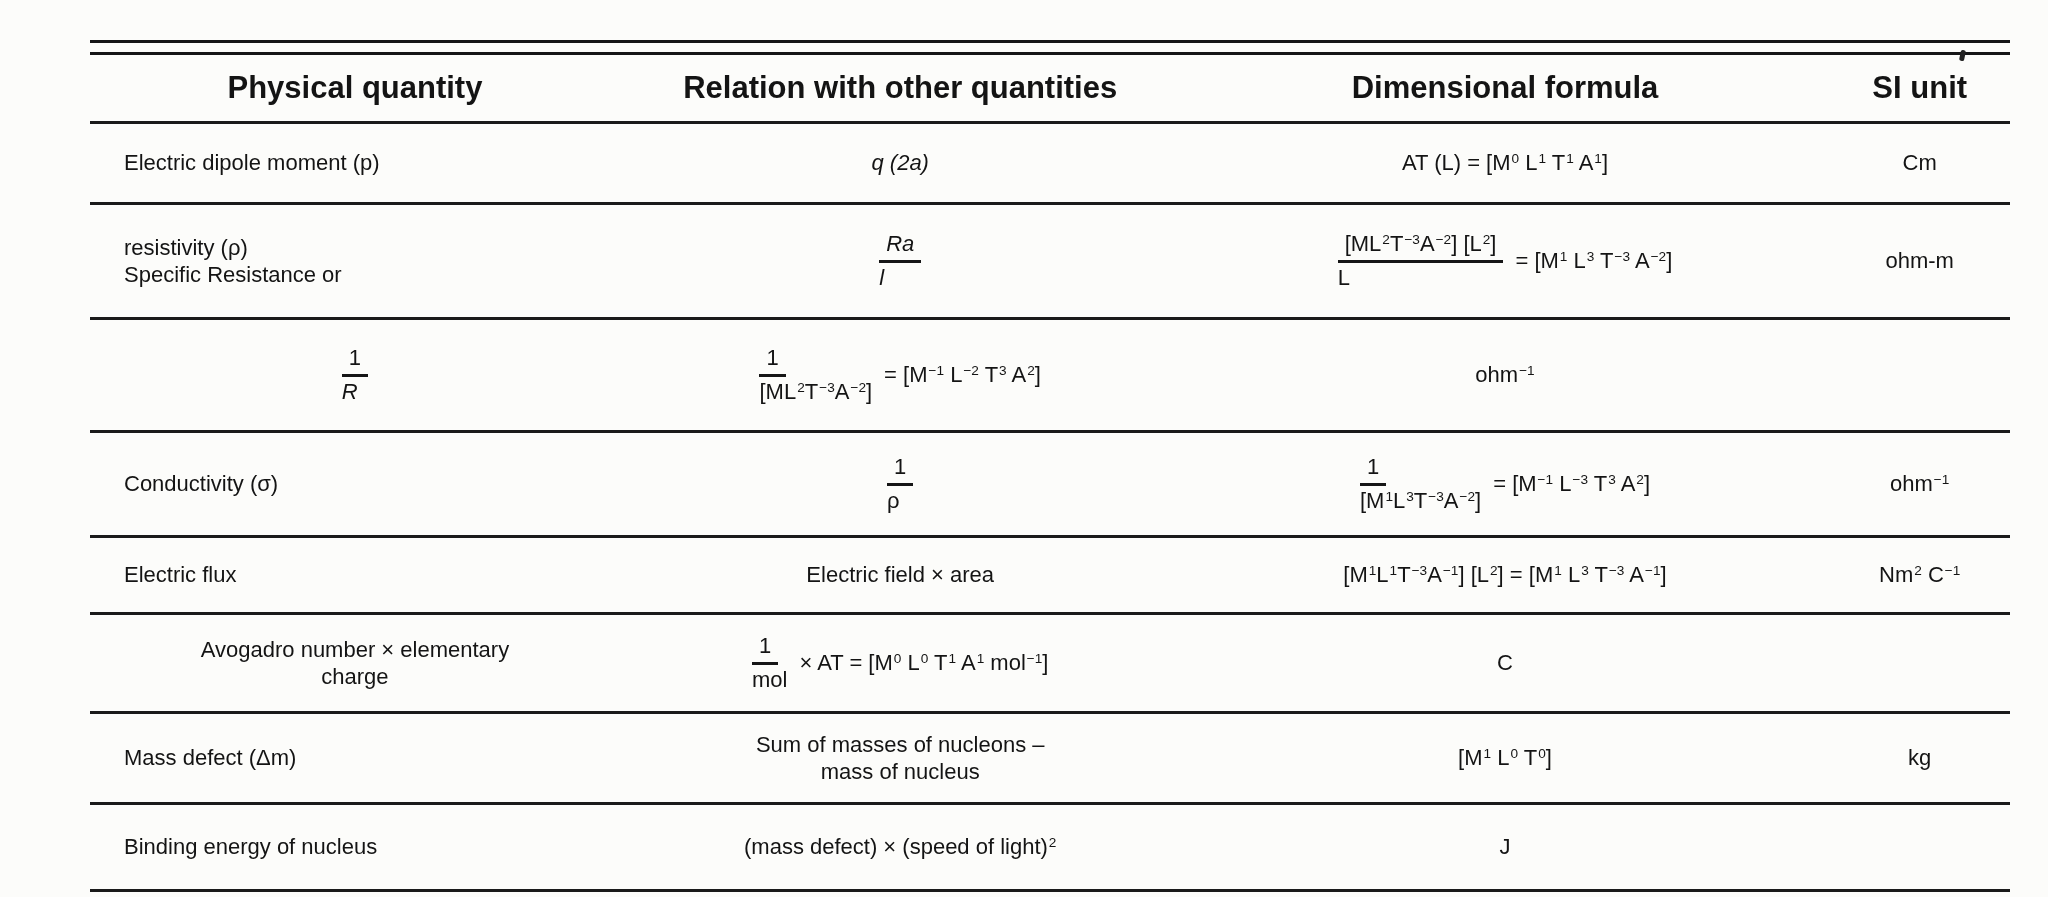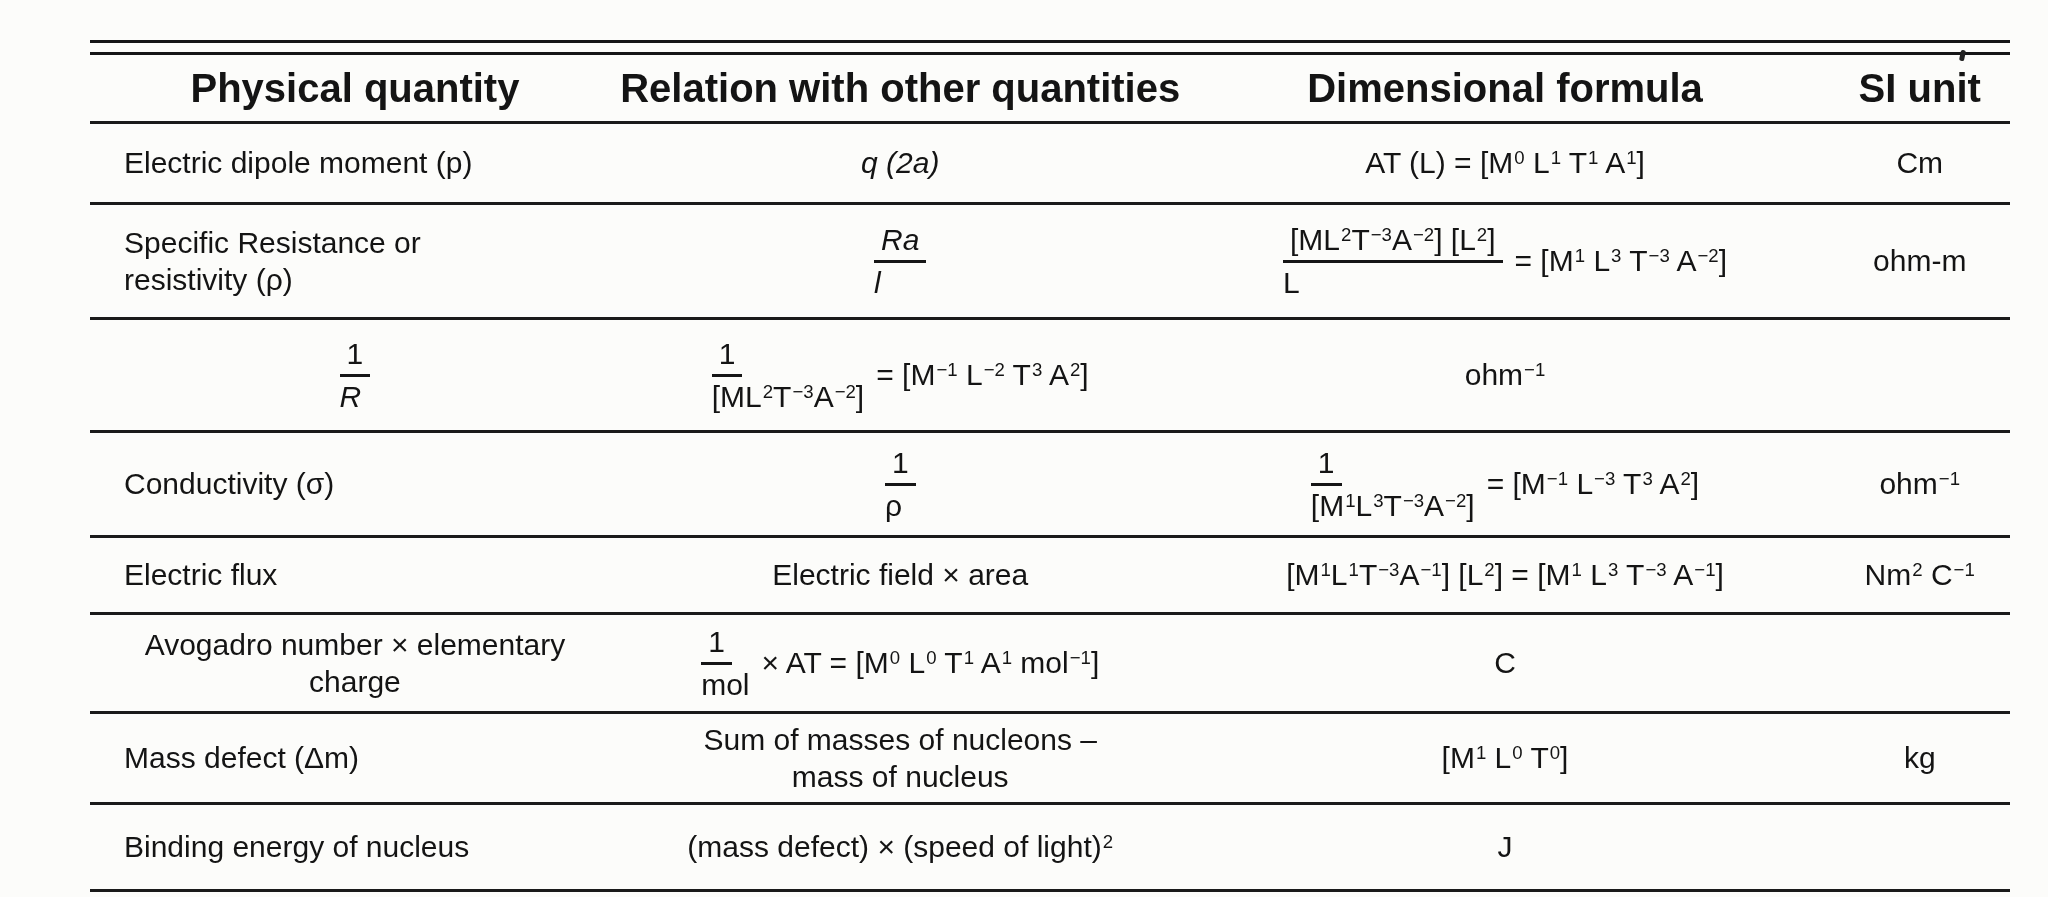--- a/index.html
+++ b/index.html
@@ -11,23 +11,23 @@
     position:relative;
     overflow:hidden;
   }
   .table{position:absolute;left:90px;top:40px;width:1920px;}
   .top-rule{height:9px;border-top:3px solid #161616;border-bottom:3px solid #161616;}
   .row{
     display:grid;
     grid-template-columns:27.6% 29.2% 33.8% 9.4%;
     align-items:center;
     border-bottom:3px solid #1a1a1a;
-    font-size:30px;
+    font-size:22px;
   }
-  .row.header{font-weight:bold;font-size:40px;min-height:66px;}
+  .row.header{font-weight:bold;font-size:31px;min-height:66px;}
   .r0{min-height:78px;}
   .r1{min-height:112px;}
   .r2{min-height:110px;}
   .r3{min-height:102px;}
   .r4{min-height:74px;}
   .r5{min-height:96px;}
   .r6{min-height:88px;}
   .r7{min-height:84px;}
   .c1{text-align:left;padding-left:34px;line-height:1.25;}
   .c2,.c3,.c4{text-align:center;line-height:1.25;}
@@ -55,22 +55,22 @@
 
   <div class="row r0">
     <div class="c1">Electric dipole moment (p)</div>
     <div class="c2 it"><span>q (2a)</span></div>
     <div class="c3"><span>AT (L) = [M</span><sup>0</sup><span> L</span><sup>1</sup><span> T</span><sup>1</sup><span> A</span><sup>1</sup><span>]</span></div>
     <div class="c4"><span>Cm</span></div>
   </div>
 
   <div class="row r1">
     <div class="c1">
+      <span class="line">resistivity (ρ)</span>
       <span class="line">Specific Resistance or</span>
-      <span class="line">resistivity (ρ)</span>
     </div>
     <div class="c2">
       <span class="frac it">
         <span class="fnum">Ra</span>
         <span class="fden">l</span>
       </span>
     </div>
     <div class="c3">
       <span class="cellflex">
         <span class="frac">

